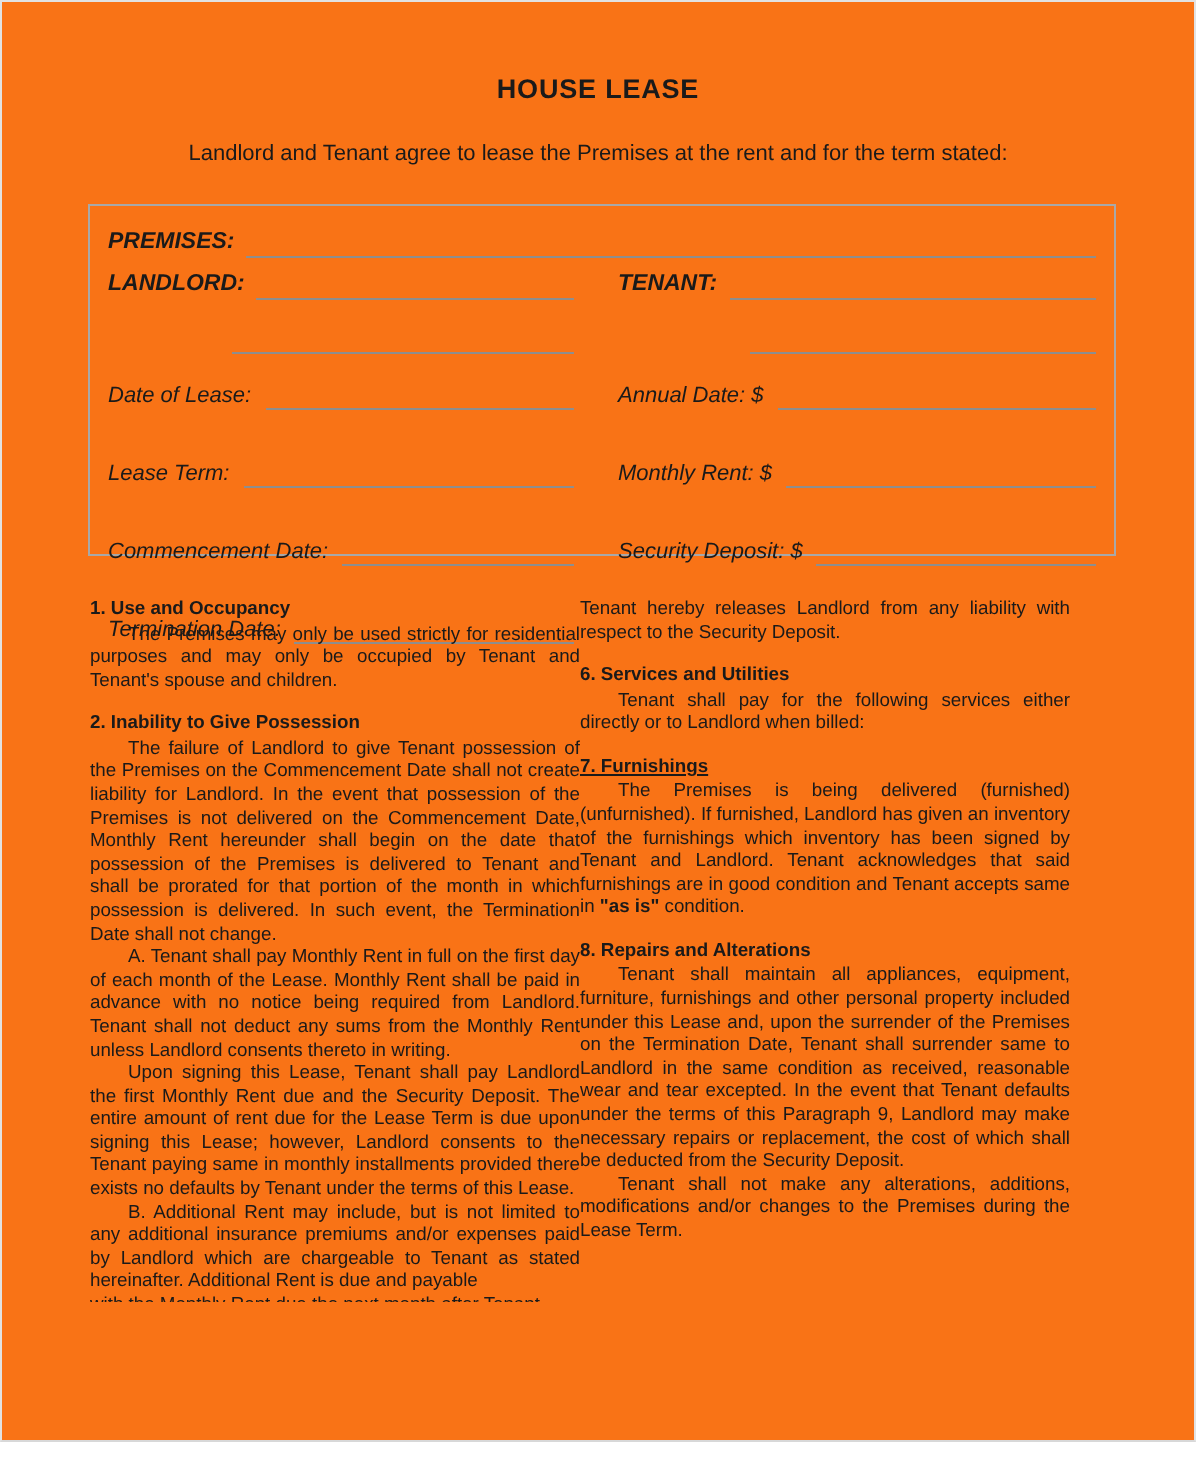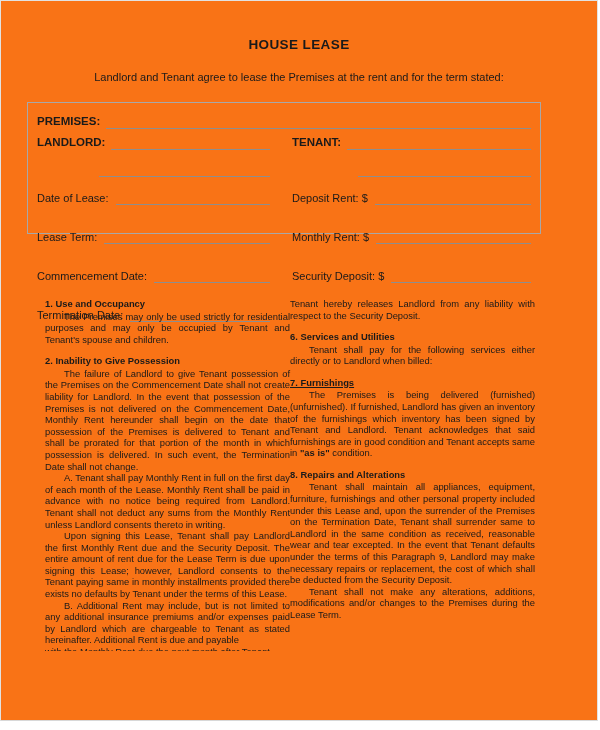--- a/index.html
+++ b/index.html
@@ -35,26 +35,27 @@
   }
   .doc-intro {
     text-align: center;
     font-size: 11px;
     margin: 19px 0 0 0;
   }
 
   
   .form-box {
     position: absolute;
-    left: 26px;
+    left: 43px;
     top: 101px;
     width: 514px;
-    height: 132px;
+    height: 176px;
     border: 1px solid #a8a8a8;
     box-sizing: border-box;
+    font-style: italic;
   }
   .fb-inner {
     padding: 11px 9px 0 9px;
   }
   .frow {
     display: flex;
     align-items: flex-end;
     margin-bottom: 6px;
   }
   .flabel {
@@ -189,21 +190,21 @@
             <span class="lbl">Commencement Date:</span>
             <span class="ln"></span>
           </div>
           <div class="field">
             <span class="lbl">Termination Date:</span>
             <span class="ln"></span>
           </div>
         </div>
         <div class="fcol right">
           <div class="field">
-            <span class="lbl">Deposit Rent: $</span>
+            <span class="lbl">Annual Date: $</span>
             <span class="ln"></span>
           </div>
           <div class="field">
             <span class="lbl">Monthly Rent: $</span>
             <span class="ln"></span>
           </div>
           <div class="field">
             <span class="lbl">Security Deposit: $</span>
             <span class="ln"></span>
           </div>

